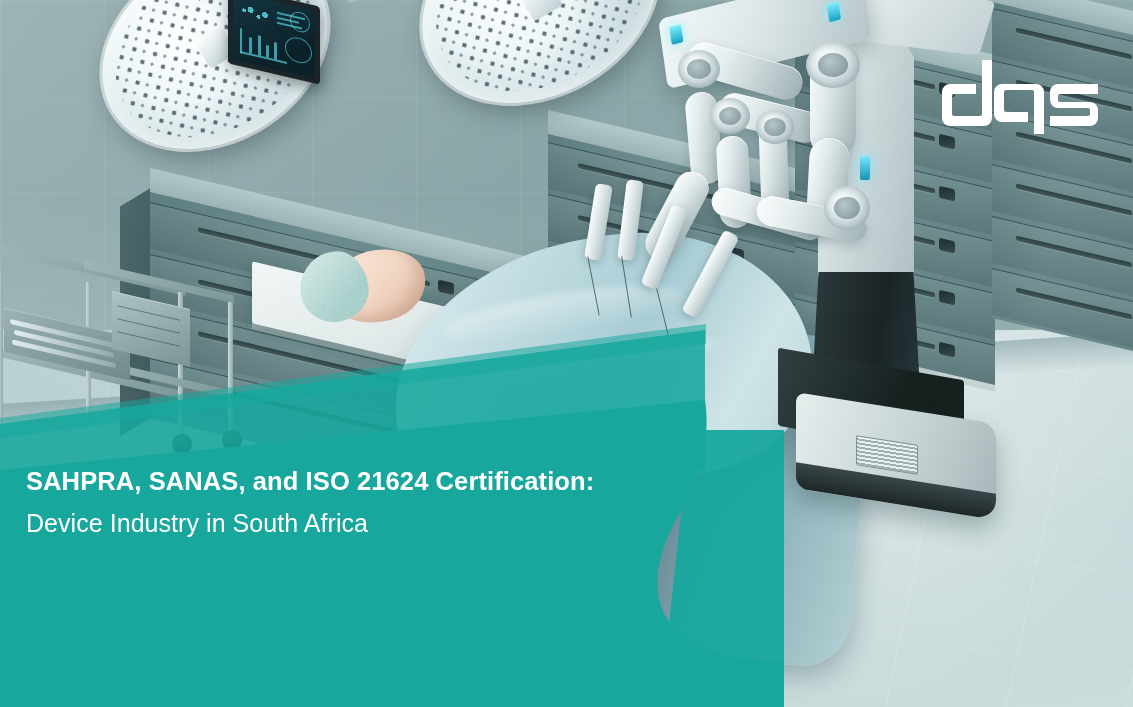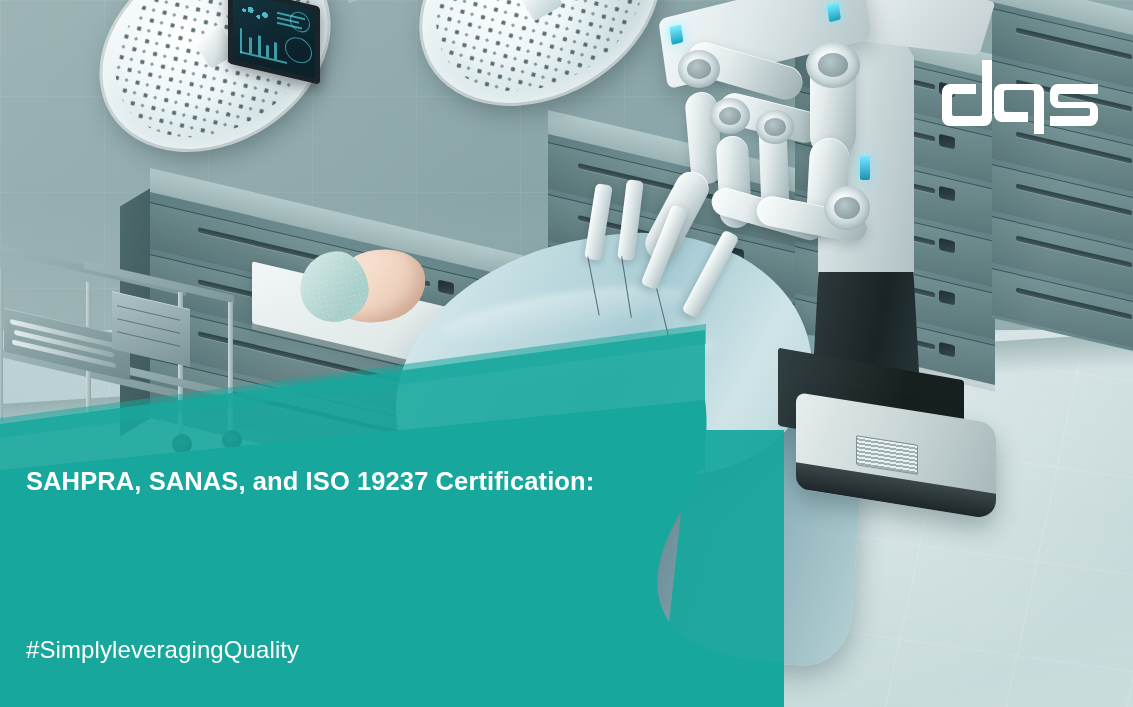--- a/index.html
+++ b/index.html
@@ -555,24 +555,24 @@
                C 686,648 726,660 784,662
                L 784,707 L 0,707 Z" fill="#17a79d"></path>
 
       <path d="M690,430 L784,430 L784,707 L660,707 Z" fill="#17a79d" opacity="0.94"></path>
 
       <path d="M0,418 L706,324 L706,344 L0,438 Z" fill="#17a79d" opacity="0.55"></path>
     </svg>
   </div>
 
   <div class="copy">
-    <h1 class="title">SAHPRA, SANAS, and ISO 19237 Certification:</h1>
+    <h1 class="title">SAHPRA, SANAS, and ISO 21624 Certification:</h1>
+    <p class="sub">Device Industry in South Africa</p>
   </div>
 
-  <div class="hashtag">#SimplyleveragingQuality</div>
 
   <div class="logo">
     <svg viewBox="0 0 175 76" fill="none" aria-label="dqs">
 
       <path d="M52 2 h10 v58 a8 8 0 0 1 -8 8 h-34 a8 8 0 0 1 -8 -8 v-26 a8 8 0 0 1 8 -8 h26 v10 h-22 a2 2 0 0 0 -2 2 v18 a2 2 0 0 0 2 2 h26 a2 2 0 0 0 2 -2 Z" fill="#ffffff"></path>
 
       <path d="M72 26 h34 a8 8 0 0 1 8 8 v42 h-10 v-42 a2 2 0 0 0 -2 -2 h-26 a2 2 0 0 0 -2 2 v18 a2 2 0 0 0 2 2 h22 v10 h-26 a8 8 0 0 1 -8 -8 v-22 a8 8 0 0 1 8 -8 Z" fill="#ffffff"></path>
 
       <path d="M168 26 v10 h-38 a2 2 0 0 0 -2 2 v4 a2 2 0 0 0 2 2 h30 a8 8 0 0 1 8 8 v8 a8 8 0 0 1 -8 8 h-40 v-10 h38 a2 2 0 0 0 2 -2 v-4 a2 2 0 0 0 -2 -2 h-30 a8 8 0 0 1 -8 -8 v-8 a8 8 0 0 1 8 -8 Z" fill="#ffffff"></path>
     </svg>

